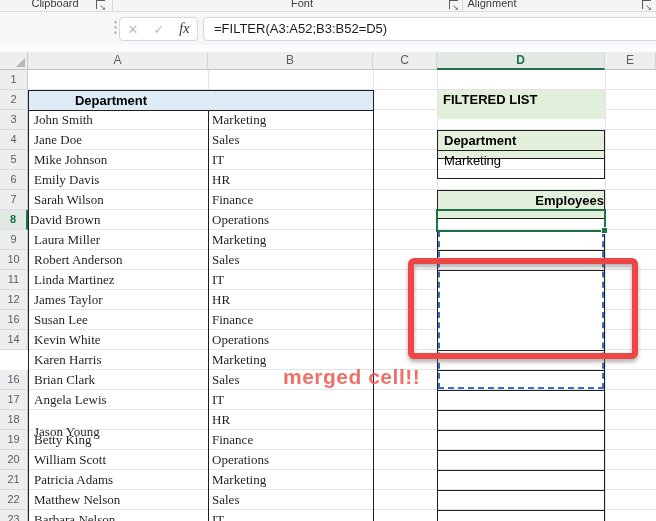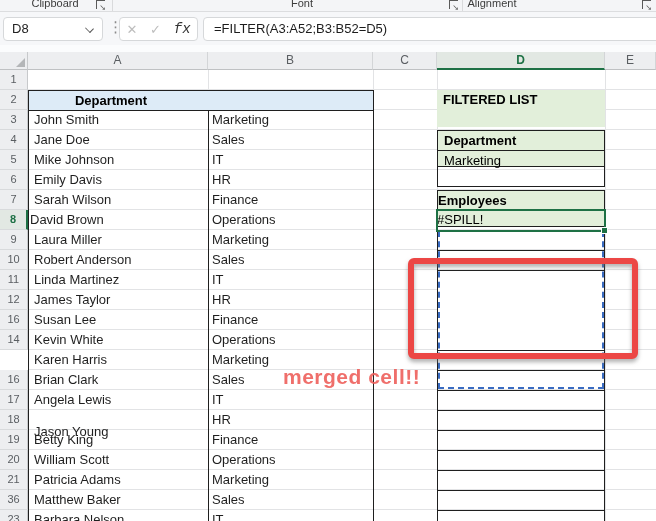--- a/index.html
+++ b/index.html
@@ -19,47 +19,47 @@
   .launcher span{position:absolute;right:-1px;bottom:-3px;font-size:8px;color:#5a5a5a;line-height:8px;}
   .vsep{position:absolute;top:0;width:1px;height:12px;background:#D9DADC;}
 
   
   .fbar{position:absolute;left:0;top:12px;width:656px;height:33px;background:#F6F7F9;}
   .namebox{position:absolute;left:3px;top:5px;width:100px;height:24px;background:#fff;border:1px solid var(--box-border);border-radius:4px;font-size:13px;color:#222;line-height:22px;padding-left:8px;}
   .namebox .chev{position:absolute;right:9px;top:7px;width:7px;height:7px;border-right:1.6px solid #555;border-bottom:1.6px solid #555;transform:rotate(45deg) scale(1,.8);}
   .dots{position:absolute;left:108px;top:6px;font-size:15px;color:#8a8a8a;}
   .fxgroup{position:absolute;left:119px;top:5px;width:79px;height:24px;background:#fff;border:1px solid var(--box-border);border-radius:4px;display:flex;align-items:center;justify-content:space-around;}
   .btn-x,.btn-check{font-size:13px;color:#BDBDBD;}
-  .btn-fx{font-family:Liberation Mono, monospace;font-style:italic;font-size:14px;color:#333;}
+  .btn-fx{font-family:Liberation Serif, serif;font-style:italic;font-size:14px;color:#333;}
   .finput{position:absolute;left:203px;top:5px;width:460px;height:24px;background:#fff;border:1px solid var(--box-border);border-radius:4px 0 0 4px;font-size:13px;color:#1c1c1c;line-height:22px;padding-left:10px;white-space:pre;}
   .fgap{position:absolute;left:0;top:45px;width:656px;height:7px;background:#FBFCFD;}
 
   
   .sheet{position:absolute;left:0;top:52px;width:656px;height:469px;background:#fff;overflow:hidden;}
   .grid-bg{position:absolute;left:28px;top:18px;width:628px;height:451px;
     background:repeating-linear-gradient(to bottom,transparent 0 19px,var(--grid-line) 19px 20px);}
   .vline{position:absolute;top:18px;bottom:0;width:1px;background:var(--grid-line);}
   .corner{position:absolute;left:0;top:0;width:28px;height:18px;background:var(--header-bg);border-right:1px solid #C7C9CB;border-bottom:1px solid #BFC1C3;}
   .corner .tri{position:absolute;right:2px;bottom:2px;width:0;height:0;border-left:9px solid transparent;border-bottom:9px solid #B4B6B8;}
   .col-h{position:absolute;top:0;height:18px;background:var(--header-bg);color:#5A5E62;font-size:12px;text-align:center;line-height:17px;border-right:1px solid #D3D5D7;border-bottom:1px solid #BFC1C3;}
   .col-h.sel{background:var(--header-sel-bg);color:var(--excel-green);border-bottom:2px solid var(--excel-green);font-weight:bold;}
   .row-h{position:absolute;left:0;width:28px;height:20px;background:var(--header-bg);color:#5A5E62;font-size:11px;text-align:center;line-height:19px;border-right:1px solid #C7C9CB;border-bottom:1px solid #D8DADC;}
   .row-h.sel{background:var(--header-sel-bg);color:var(--excel-green);border-right:2px solid var(--excel-green);font-weight:bold;}
 
   .blackv{position:absolute;width:1px;background:var(--black);}
-  .cell{position:absolute;font-size:13px;color:var(--black);line-height:19px;white-space:nowrap;overflow:hidden;}
+  .cell{position:absolute;font-size:13px;color:var(--black);line-height:19px;white-space:nowrap;overflow:hidden;font-family:Liberation Serif, serif;}
   .tbl-head{position:absolute;left:28px;top:38px;width:346px;height:21px;background:var(--fill-blue);border:1px solid var(--black);display:flex;}
   .tbl-head div{font-weight:bold;font-size:13px;line-height:19px;text-align:center;color:#000;}
   .th-a{width:180px;border-right:1px solid var(--black);}
   .th-b{width:164px;}
 
-  .dcell{position:absolute;left:437px;width:168px;height:37px;font-size:13px;line-height:19px;padding-left:6px;white-space:nowrap;}
+  .dcell{position:absolute;left:437px;width:168px;height:29px;font-size:13px;line-height:19px;padding-left:6px;white-space:nowrap;}
   .dcell.green{background:var(--fill-green);font-weight:bold;}
   .dcell.boxed{border:1px solid var(--black);}
-  .dcell.center{text-align:left;padding-left:0;}
+  .dcell.center{text-align:right;padding-left:12px;}
   .emp-box{position:absolute;left:437px;top:158px;width:168px;height:311px;border-left:1px solid var(--black);border-right:1px solid var(--black);}
   .dline{position:absolute;left:437px;width:168px;height:1px;background:var(--black);}
   .merged-cover{position:absolute;left:438px;top:219px;width:166px;height:79px;background:#fff;}
   .spill-rect{position:absolute;left:438px;top:179px;width:166px;height:158px;border:2px dashed var(--spill-blue);border-top:none;}
   .selection{position:absolute;left:436px;top:157px;width:170px;height:23px;border:2px solid var(--excel-green);}
   .fill-handle{position:absolute;right:-4px;bottom:-4px;width:7px;height:7px;background:var(--excel-green);border:1px solid #fff;}
   .annot-rect{position:absolute;left:408px;top:206px;width:230px;height:101px;border:6px solid var(--annot-red);border-radius:6px;filter:drop-shadow(0 3px 2px rgba(110,110,110,.55));}
   .annot-text{position:absolute;left:283px;top:313px;font-size:21px;font-weight:bold;color:var(--annot-text-red);opacity:.9;letter-spacing:.5px;white-space:nowrap;}
 </style>
 </head>
@@ -78,24 +78,20 @@
         <span>↘</span>
       </span>
     <span class="vsep" style="left:462px"></span>
     <span class="grp-label" style="left:447px">Alignment</span>
     <span class="launcher" style="left:642px">
         <span>↘</span>
       </span>
   </div>
 
   <div class="fbar">
-    <div class="namebox">
-      <span>D8</span>
-      <span class="chev"></span>
-    </div>
     <span class="dots">⋮</span>
     <div class="fxgroup">
       <span class="btn-x">✕</span>
       <span class="btn-check">✓</span>
       <span class="btn-fx">fx</span>
     </div>
     <div class="finput">=FILTER(A3:A52;B3:B52=D5)</div>
   </div>
   <div class="fgap"></div>
 
@@ -131,21 +127,21 @@
         <div class="row-h" style="top: 238px;">12</div>
         <div class="row-h" style="top: 258px;">16</div>
         <div class="row-h" style="top: 278px;">14</div>
         <div class="row-h" style="top: 298px; margin-top: 34px;">15</div>
         <div class="row-h" style="top: 318px;">16</div>
         <div class="row-h" style="top: 338px;">17</div>
         <div class="row-h" style="top: 358px;">18</div>
         <div class="row-h" style="top: 378px;">19</div>
         <div class="row-h" style="top: 398px;">20</div>
         <div class="row-h" style="top: 418px;">21</div>
-        <div class="row-h" style="top: 438px;">36</div>
+        <div class="row-h" style="top: 438px;">22</div>
         <div class="row-h" style="top: 458px;">23</div>
       </div>
 
     <div class="blackv" style="left:28px;top:38px;height:431px"></div>
     <div class="blackv" style="left:208px;top:38px;height:431px"></div>
     <div class="blackv" style="left:373px;top:38px;height:431px"></div>
     <div class="tbl-head">
       <div class="th-b">Department</div>
     </div>
     <div id="empRows">
@@ -180,21 +176,21 @@
         <div class="cell" style="left: 34px; top: 338px; width: 170px; height: 20px;">Angela Lewis</div>
         <div class="cell" style="left: 212px; top: 338px; width: 158px; height: 20px;">IT</div>
         <div class="cell" style="left: 34px; top: 358px; width: 170px; height: 20px; margin-top: 12px;">Jason Young</div>
         <div class="cell" style="left: 212px; top: 358px; width: 158px; height: 20px;">HR</div>
         <div class="cell" style="left: 34px; top: 378px; width: 170px; height: 20px;">Betty King</div>
         <div class="cell" style="left: 212px; top: 378px; width: 158px; height: 20px;">Finance</div>
         <div class="cell" style="left: 34px; top: 398px; width: 170px; height: 20px;">William Scott</div>
         <div class="cell" style="left: 212px; top: 398px; width: 158px; height: 20px;">Operations</div>
         <div class="cell" style="left: 34px; top: 418px; width: 170px; height: 20px;">Patricia Adams</div>
         <div class="cell" style="left: 212px; top: 418px; width: 158px; height: 20px;">Marketing</div>
-        <div class="cell" style="left: 34px; top: 438px; width: 170px; height: 20px;">Matthew Baker</div>
+        <div class="cell" style="left: 34px; top: 438px; width: 170px; height: 20px;">Matthew Nelson</div>
         <div class="cell" style="left: 212px; top: 438px; width: 158px; height: 20px;">Sales</div>
         <div class="cell" style="left: 34px; top: 458px; width: 170px; height: 20px;">Barbara Nelson</div>
         <div class="cell" style="left: 212px; top: 458px; width: 158px; height: 20px;">IT</div>
       </div>
 
     <div class="dcell green" style="top:38px">FILTERED LIST</div>
     <div class="dcell green boxed" style="top:78px">Department</div>
     <div class="dcell boxed" style="top:98px">Marketing</div>
     <div class="dcell green boxed center" style="top:138px">Employees</div>
 
@@ -207,21 +203,20 @@
         <div class="dline" style="top: 298px;"></div>
         <div class="dline" style="top: 318px;"></div>
         <div class="dline" style="top: 338px;"></div>
         <div class="dline" style="top: 358px;"></div>
         <div class="dline" style="top: 378px;"></div>
         <div class="dline" style="top: 398px;"></div>
         <div class="dline" style="top: 418px;"></div>
         <div class="dline" style="top: 438px;"></div>
         <div class="dline" style="top: 458px;"></div>
       </div>
-    <div class="dcell center" style="top:158px">#SPILL!</div>
 
     <div class="spill-rect"></div>
     <div class="selection">
       <div class="fill-handle"></div>
     </div>
 
     <div class="annot-rect"></div>
     <div class="annot-text">merged cell!!</div>
   </div>
 </div>

